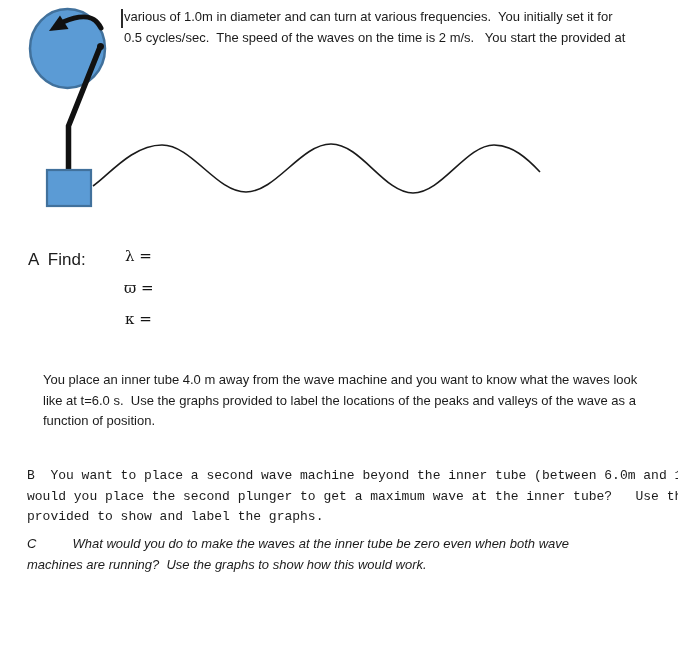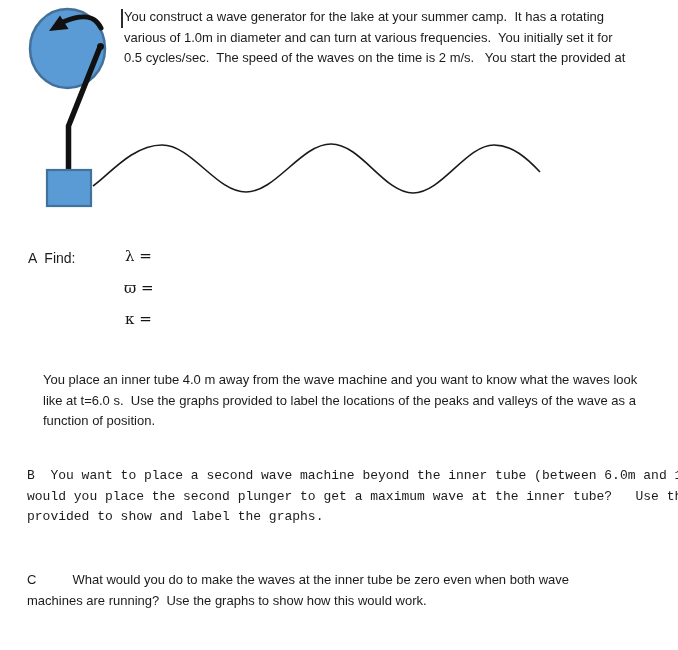--- a/index.html
+++ b/index.html
@@ -37,21 +37,21 @@
   }
   .rich-line {
     white-space: pre;
     line-height: 20.5px;
     height: 20.5px;
   }
   .find-label {
     position: absolute;
     left: 28px;
     top: 250px;
-    font-size: 14px;
+    font-size: 17px;
     white-space: pre;
   }
   .greek {
     position: absolute;
     font-family: "DejaVu Serif", serif;
     font-size: 15px;
     white-space: pre;
     color: #141414;
   }
   .greek.lambda { left: 125px; top: 247px; }
@@ -59,21 +59,21 @@
   .greek.kappa  { left: 125px; top: 310px; }
   .para {
     position: absolute;
     left: 27px;
     font-size: 13px;
     line-height: 20.5px;
     white-space: pre;
   }
   .para.inner-tube { top: 370px; margin-left: 16px; }
   .para.part-b     { top: 466px; font-family: Liberation Mono, monospace; }
-  .para.part-c     { top: 570px; }
+  .para.part-c     { top: 534px; font-style: italic; }
 </style>
 </head>
 <body>
 
 <div class="page">
 
   <svg class="diagram" width="560" height="215" viewBox="0 0 560 215">
 
     <ellipse cx="67.5" cy="48.5" rx="37.5" ry="39.5" stroke-width="2.5" fill="#5B9BD5" stroke="#41719C"></ellipse>
 
@@ -87,21 +87,20 @@
     <rect x="47" y="170" width="44" height="36" stroke-width="2.2" fill="#5B9BD5" stroke="#41719C"></rect>
 
     <path d="M93,186 C108,176 132,145 162,145 C192,145 216,192 246,192
              C276,192 301,144 331,144 C361,144 384,193 413,193
              C442,193 466,145 494,145 C512,145 527,158 540,172" fill="none" stroke="#1a1a1a" stroke-width="1.6"></path>
   </svg>
 
   <div class="text-cursor"></div>
 
   <div class="intro">
-      <div class="rich-line"><span>You construct a wave generator for the lake at your summer camp.  It has a rotating</span></div>
       <div class="rich-line"><span>various of </span><span style="font-weight: normal;">1.0m</span><span> in diameter and can turn at various frequencies.  You initially set it for</span></div>
       <div class="rich-line"><span style="font-weight: normal;">0.5 cycles/sec.</span><span>  The speed of the waves on the time is </span><span style="font-weight: normal;">2 m/s.</span><span>   You start the provided at</span></div>
     </div>
 
   <div class="find-label">A  Find:</div>
 
   <div class="greek lambda">λ =</div>
   <div class="greek varpi">ϖ =</div>
   <div class="greek kappa">κ =</div>
 

